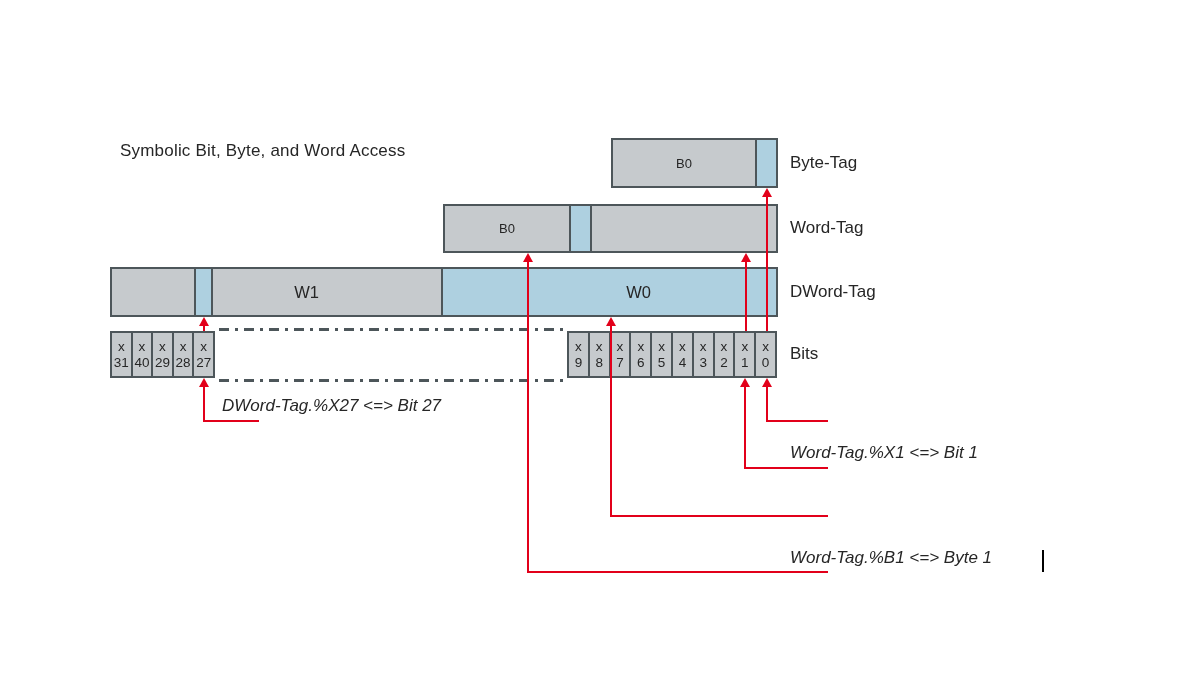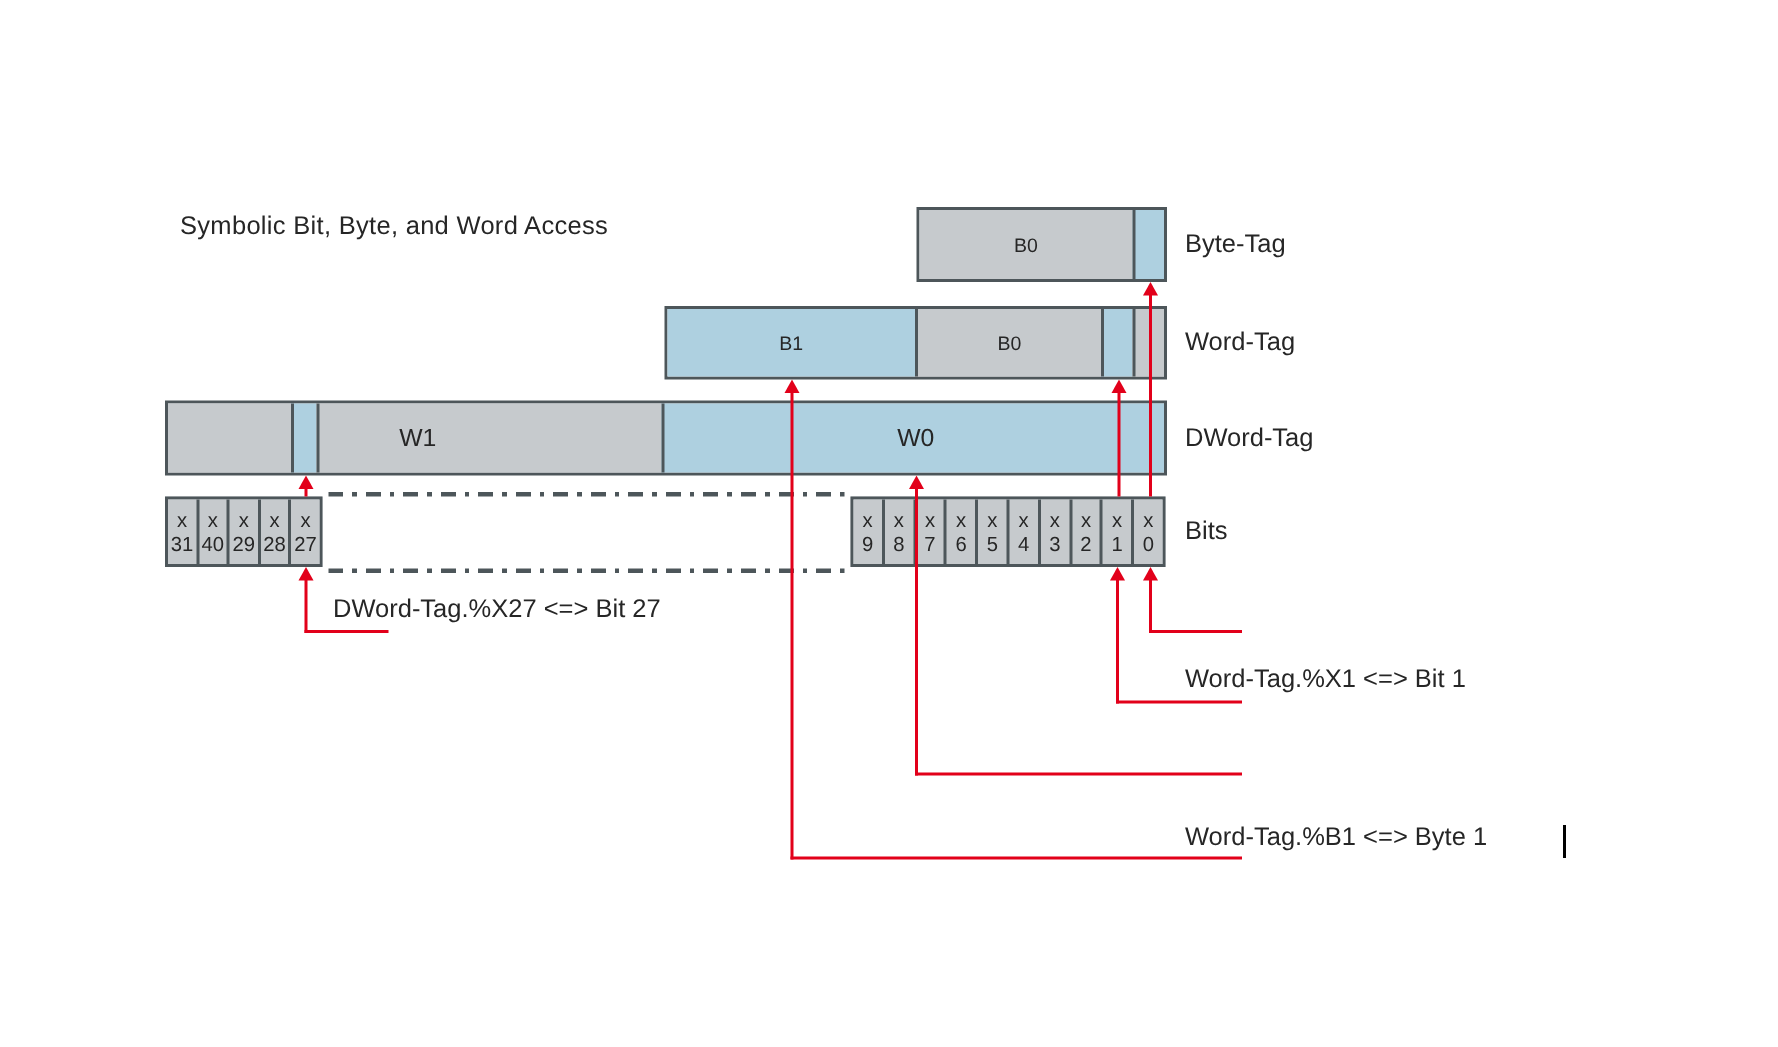--- a/index.html
+++ b/index.html
@@ -2,31 +2,31 @@
 <html><head>
 <meta charset="utf-8">
 <style>
   html,body{margin:0;padding:0;background:#fff;}
   .canvas{
     position:relative;width:1185px;height:698px;background:#ffffff;overflow:hidden;
     font-family:"Liberation Sans",sans-serif;color:var(--text,#262626);
   }
   .title{position:absolute;font-size:17px;letter-spacing:.2px;}
   .rowlabel{position:absolute;left:790px;font-size:17px;white-space:nowrap;}
-  .annlabel{position:absolute;font-size:17px;white-space:nowrap;}
+  .annlabel{position:absolute;font-size:17px;white-space:nowrap;font-style:italic;}
 
   
   .row{position:absolute;display:flex;border:2px solid var(--border);box-sizing:border-box;}
   .seg{box-sizing:border-box;display:flex;align-items:center;justify-content:center;
        font-size:13px;}
   .seg + .seg{border-left:2px solid var(--border);}
   .gray{background:var(--box-gray);}
   .blue{background:var(--box-blue);}
   .overlay-label{position:absolute;top:0;height:100%;display:flex;align-items:center;
-       justify-content:center;font-size:16.5px;pointer-events:none;}
+       justify-content:center;font-size:16.5px;pointer-events:none;padding-left:28px;}
 
   
   .bits-block{position:absolute;display:flex;border:2px solid var(--border);
        box-sizing:border-box;background:var(--box-gray);z-index:2;}
   .bit-cell{flex:1;box-sizing:border-box;display:flex;flex-direction:column;align-items:center;
        justify-content:center;line-height:1.12;font-size:13.5px;background:var(--box-gray);}
   .bit-cell + .bit-cell{border-left:2px solid var(--border);}
 
   
   .dashdot{position:absolute;height:3px;
@@ -50,23 +50,20 @@
 
   <div class="row" style="left:611px;top:138px;width:167px;height:50px">
     <div class="seg gray" style="width:142px">
       <span>B0</span>
     </div>
     <div class="seg blue" style="flex:1"></div>
   </div>
   <div class="rowlabel" style="top:153px">Byte-Tag</div>
 
   <div class="row" style="left:443px;top:204px;width:335px;height:49px">
-    <div class="seg blue" style="width:165px">
-      <span>B1</span>
-    </div>
     <div class="seg gray" style="width:124px">
       <span>B0</span>
     </div>
     <div class="seg blue" style="width:21px"></div>
     <div class="seg gray" style="flex:1"></div>
   </div>
   <div class="rowlabel" style="top:218px">Word-Tag</div>
 
   <div class="row" style="left:110px;top:267px;width:668px;height:50px">
     <div class="seg gray" style="width:82px"></div>

